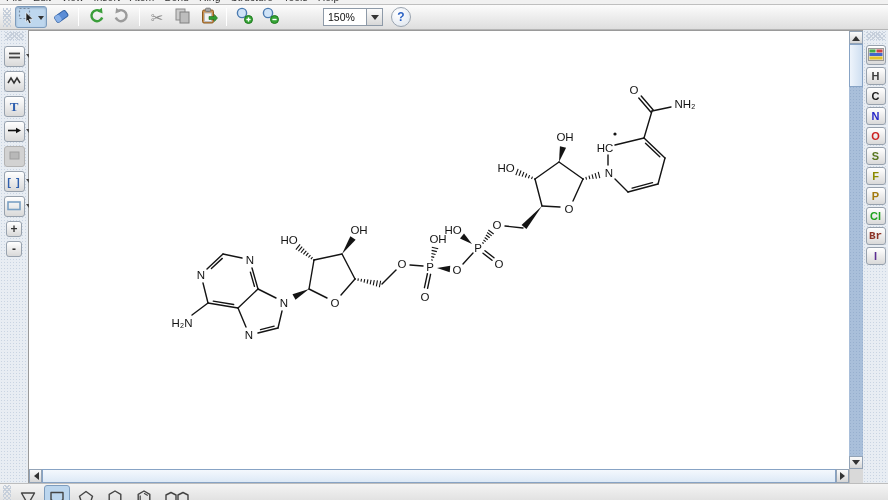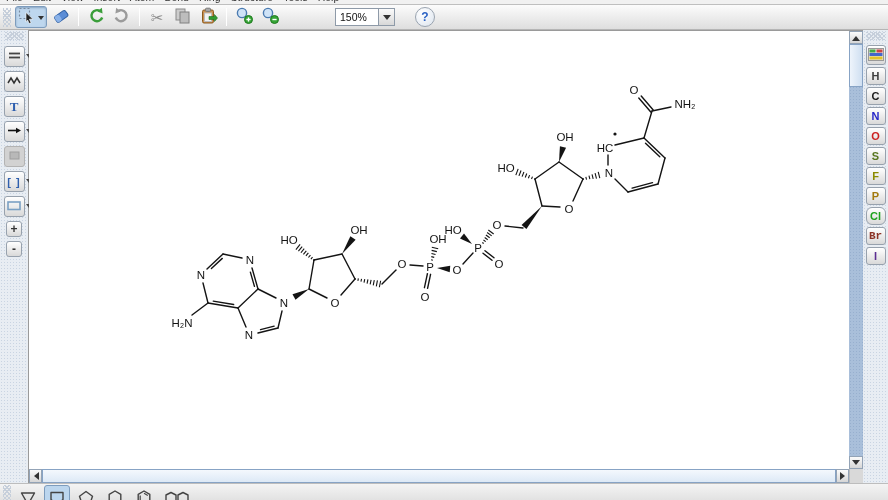--- a/index.html
+++ b/index.html
@@ -11,21 +11,21 @@
   .menu-items { position:absolute; left:6px; top:-9px; display:flex; gap:10px; font-size:10.5px; color:#333; white-space:nowrap; }
 
   
   .toolbar { height:25px; background:linear-gradient(#fcfcfc,#dedede); border-bottom:1px solid #b5b5b5; display:flex; align-items:center; padding:0 2px; }
   .grip-v { width:8px; height:19px; margin:0 3px 0 1px;
     background-image:repeating-linear-gradient(45deg,#c6cfdb 0 1px,transparent 1px 3px),repeating-linear-gradient(-45deg,#c6cfdb 0 1px,transparent 1px 3px); }
   .tbtn { height:22px; min-width:24px; border:1px solid transparent; border-radius:3px; background:transparent; display:flex; align-items:center; justify-content:center; margin:0 1px; }
   .tbtn.pressed { background:#bed7ee; border:1px solid #7d9cbd; box-shadow:inset 0 1px 2px rgba(60,90,130,.4); }
   .sep { width:1px; height:18px; background:#b0b0b0; border-right:1px solid #fff; margin:0 4px; }
   .mini-arrow { width:0; height:0; border:3px solid transparent; border-top:4px solid #333; margin-left:2px; margin-top:4px; }
-  .combo { display:flex; height:18px; margin:0 16px;padding-left:36px; }
+  .combo { display:flex; height:18px; margin:0 4px;padding-left:36px; }
   .combo-val { width:44px; background:#fff; border:1px solid #8e9aa8; font-size:10.5px; color:#111; display:flex; align-items:center; padding-left:4px; }
   .combo-btn { width:16px; background:linear-gradient(#fbfbfb,#d8d8d8); border:1px solid #8e9aa8; border-left:none; display:flex; align-items:center; justify-content:center; }
   .tri-down { width:0; height:0; border:4px solid transparent; border-top:5px solid #333; margin-top:4px; }
   .help-btn { width:20px; height:20px; border-radius:50%; border:1px solid #9aa4b0; background:radial-gradient(circle at 35% 30%,#ffffff,#dce4ee); color:#2b62c4; font-weight:bold; font-size:12px; display:flex; align-items:center; justify-content:center; margin-left:4px; }
 
   
   .main { flex:1; display:flex; min-height:0; }
   .side-col { background-color:#e8edf3; background-image:radial-gradient(#c9d4e2 0.8px, transparent 0.9px); background-size:3px 3px; }
   .left-col { width:28px; display:flex; flex-direction:column; align-items:center; padding-top:2px; }
   .right-col { width:25px; display:flex; flex-direction:column; align-items:center; padding-top:2px; }
@@ -420,21 +420,21 @@
         </span>
       </div>
       <div id="element-buttons" style="display:flex;flex-direction:column;align-items:center;">
           <button class="elem" style="color: rgb(61, 61, 61);">H</button>
           <button class="elem" style="color: rgb(26, 26, 26);">C</button>
           <button class="elem" style="color: rgb(37, 37, 200);">N</button>
           <button class="elem" style="color: rgb(204, 32, 32);">O</button>
           <button class="elem" style="color: rgb(88, 118, 31);">S</button>
           <button class="elem" style="color: rgb(139, 139, 0);">F</button>
           <button class="elem" style="color: rgb(162, 121, 12);">P</button>
-          <button class="elem" style="color: rgb(30, 162, 30); border-radius: 6px;">Cl</button>
+          <button class="elem" style="color: rgb(30, 162, 30);">Cl</button>
           <button class="elem" style="color: rgb(139, 51, 38); font-family: Liberation Mono, monospace;">Br</button>
           <button class="elem" style="color: rgb(92, 45, 145);">I</button>
         </div>
     </div>
   </div>
 
   <div class="bottombar">
     <div class="grip-v2"></div>
 
     <button class="tmpl">

